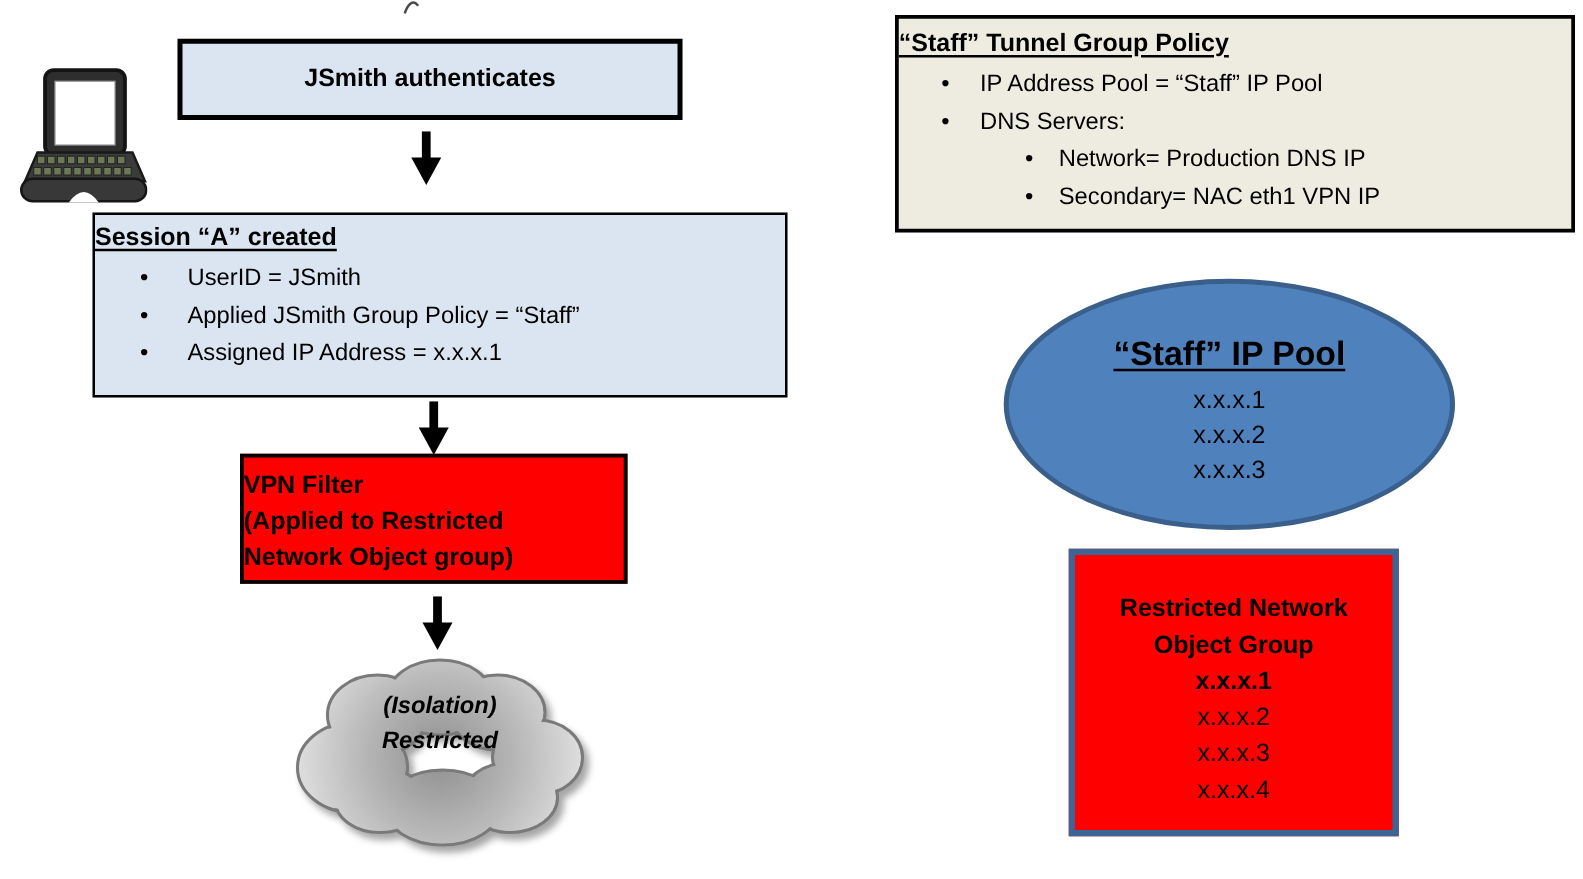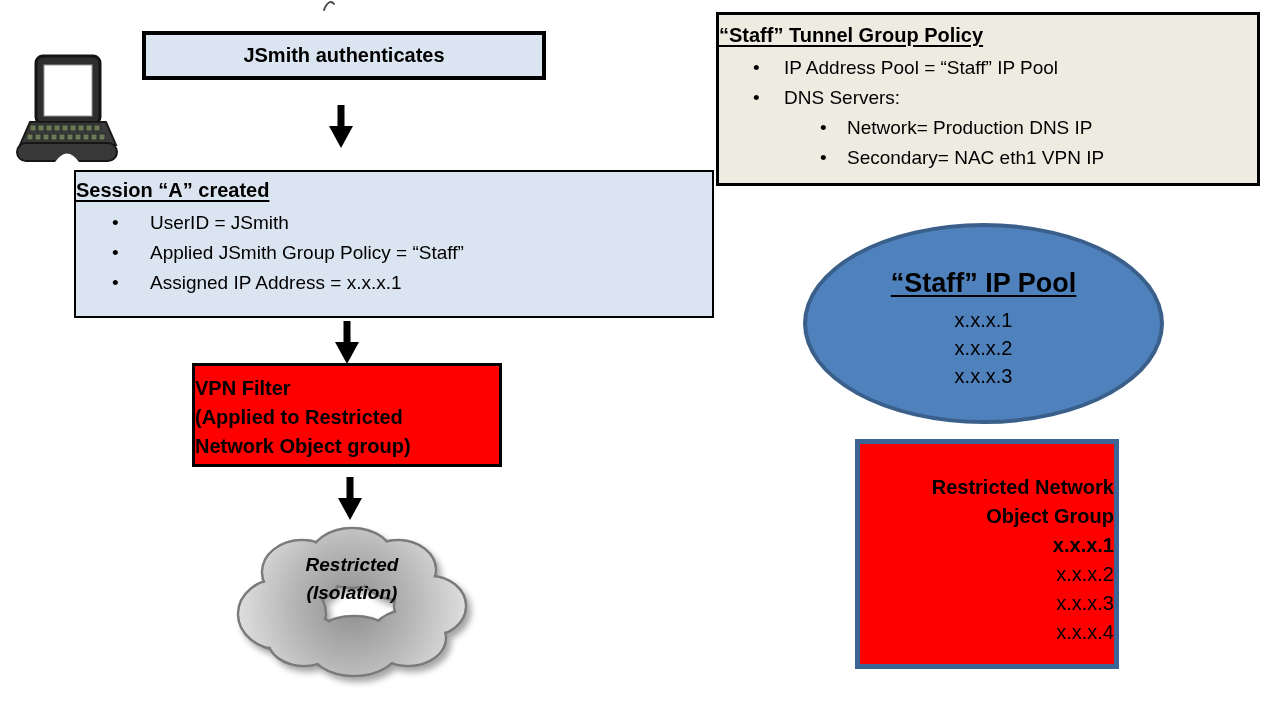--- a/index.html
+++ b/index.html
@@ -13,27 +13,27 @@
   }
   html,body{margin:0;padding:0;background:#fff;}
   .canvas{
     position:relative;width:1266px;height:703px;background:#ffffff;
     font-family:"Liberation Sans",sans-serif;color:#000;overflow:hidden;
   }
   .abs{position:absolute;box-sizing:border-box;}
 
   
   .auth-box{
-    left:142px;top:31px;width:404px;height:49px;
+    left:142px;top:31px;width:404px;height:65px;
     background:var(--light-blue);border:4px solid #000;
     display:flex;align-items:center;justify-content:center;
     font-size:20px;font-weight:bold;
   }
   .session-box{
-    left:74px;top:170px;width:640px;height:148px;
+    left:74px;top:170px;width:556px;height:148px;
     background:var(--light-blue);border:2px solid #000;
     padding-top:7px;
   }
   .box-title{text-align:left;font-size:20px;font-weight:bold;}
   .u{text-decoration:underline;text-decoration-thickness:2px;text-underline-offset:3px;}
   .bullets{margin-top:6px;}
   .bullet-row{display:flex;font-size:19px;line-height:30px;}
   .session-box .bullet-row{padding-left:36px;}
   .bullet-dot{width:38px;flex:none;}
   .vpn-box{
@@ -69,21 +69,21 @@
     left:803px;top:223px;width:361px;height:201px;
     background:var(--steel-blue);border:4px solid var(--dark-blue-border);
     border-radius:50%;text-align:center;padding-top:41px;
   }
   .pool-title{font-size:27px;font-weight:bold;}
   .pool-items{margin-top:7px;font-size:20px;line-height:28px;}
 
   .group-box{
     left:855px;top:439px;width:264px;height:230px;
     background:var(--red);border:5px solid var(--group-border);
-    text-align:right;font-size:20px;line-height:29px;padding-top:29px;
+    text-align:center;font-size:20px;line-height:29px;padding-top:29px;
   }
   .bold{font-weight:bold;}
 
   .laptop{left:14px;top:50px;width:104px;height:116px;}
   .fragment{left:321px;top:0px;width:16px;height:11px;}
 </style>
 </head>
 <body>
 
 <div class="canvas">
@@ -191,22 +191,22 @@
         <ellipse cx="122" cy="44" rx="40.5" ry="28.5"></ellipse>
         <ellipse cx="168" cy="56" rx="36.5" ry="28.5"></ellipse>
         <ellipse cx="200" cy="92" rx="34.5" ry="28.5"></ellipse>
         <ellipse cx="178" cy="124" rx="36.5" ry="26.5"></ellipse>
         <ellipse cx="124" cy="132" rx="44.5" ry="28.5"></ellipse>
         <ellipse cx="74" cy="126" rx="34.5" ry="24.5"></ellipse>
       </g>
     </svg>
   </div>
   <div class="abs cloud-label">
+    <div>(Isolation)</div>
     <div>Restricted</div>
-    <div>(Isolation)</div>
   </div>
 
   <div class="abs policy-box">
     <div class="box-title">
       <span class="u">“Staff” Tunnel Group Policy</span>
     </div>
     <div class="bullets">
       <div class="bullet-row">
         <span class="bullet-dot">•</span>
         <span>IP Address Pool = “Staff” IP Pool</span>

